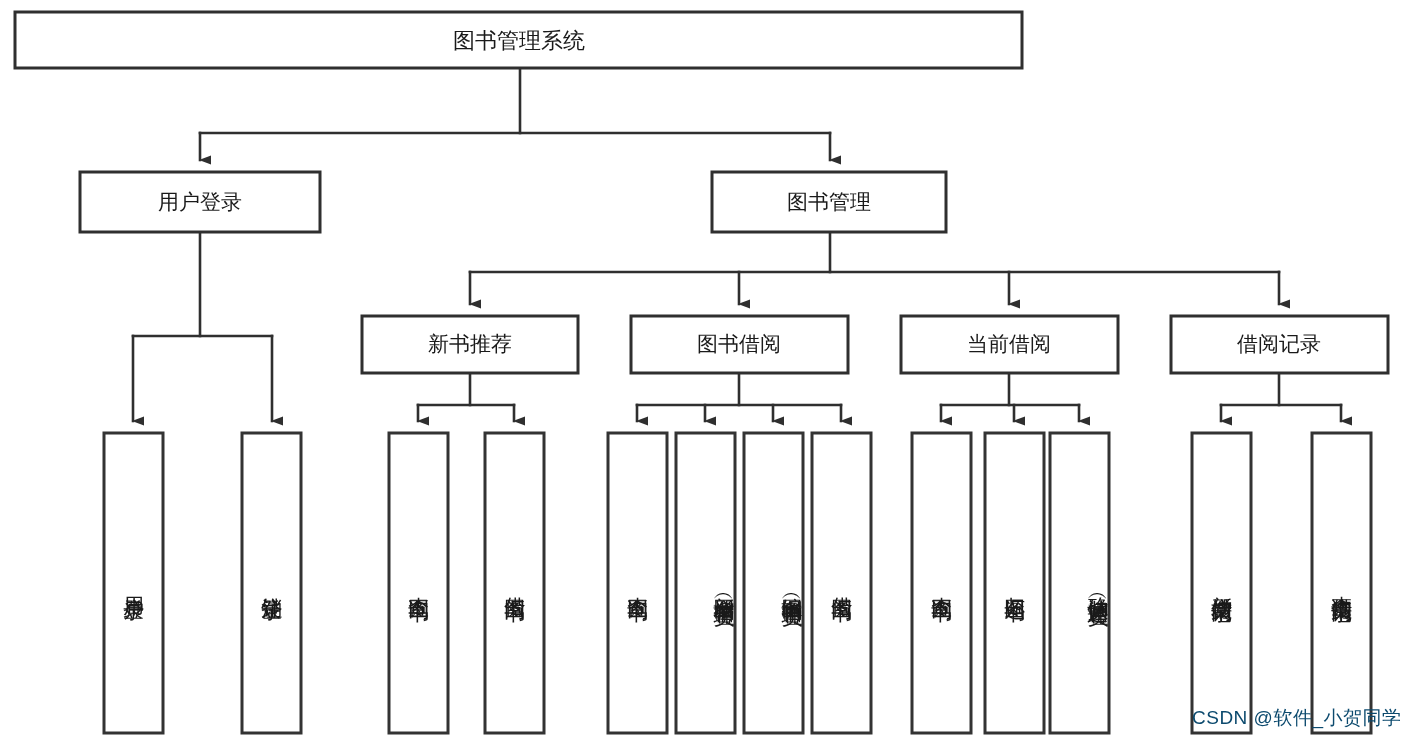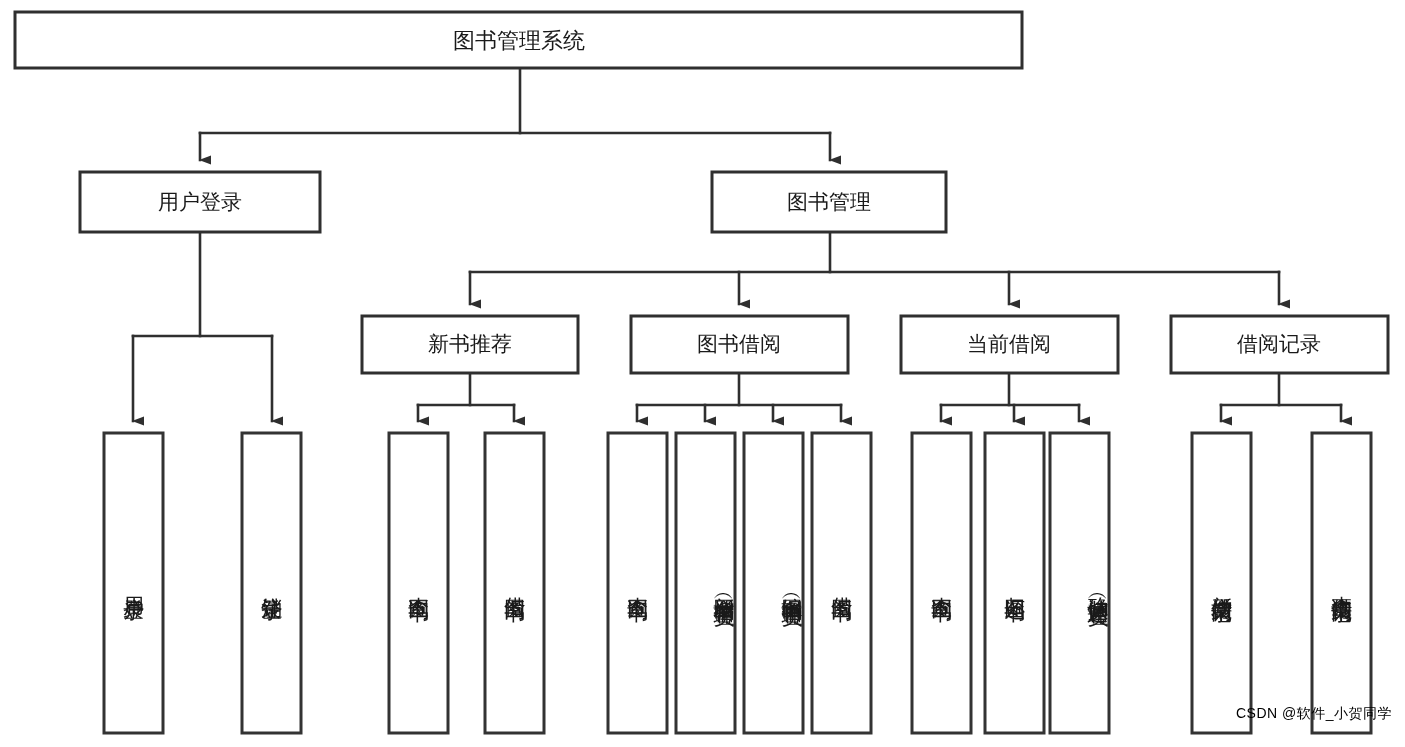--- a/index.html
+++ b/index.html
@@ -73,25 +73,24 @@
     font-size: 21px;
     line-height: 1.06;
     letter-spacing: 1.5px;
     color: #1a1a1a;
     white-space: nowrap;
     pointer-events: none;
   }
   .watermark {
     position: absolute;
     font-family: "Liberation Sans", "DejaVu Sans", sans-serif;
-    font-size: 14px;
-    color: #000000;
+    font-size: 19px;
+    color: #0c4a6e;
     white-space: nowrap;
     letter-spacing: 0.5px;
-    margin-left: 44px;
   }
 </style>
 </head>
 <body>
 
 <div id="diagram-root">
 
   <svg class="flow" viewBox="0 0 1405 747">
     <defs>
       <marker id="arrowhead" markerWidth="10" markerHeight="12" refX="4.6" refY="11" orient="auto" markerUnits="userSpaceOnUse">

